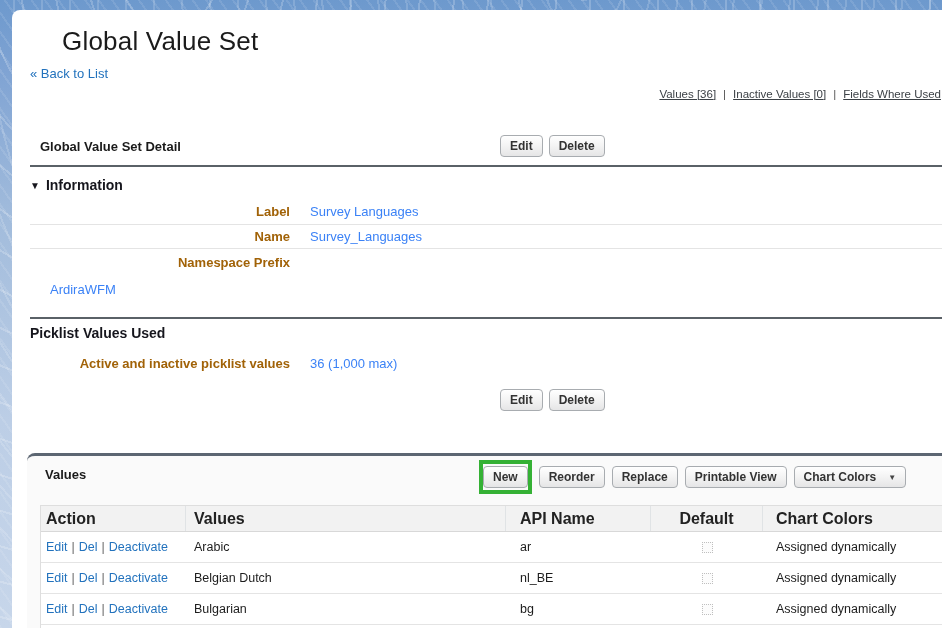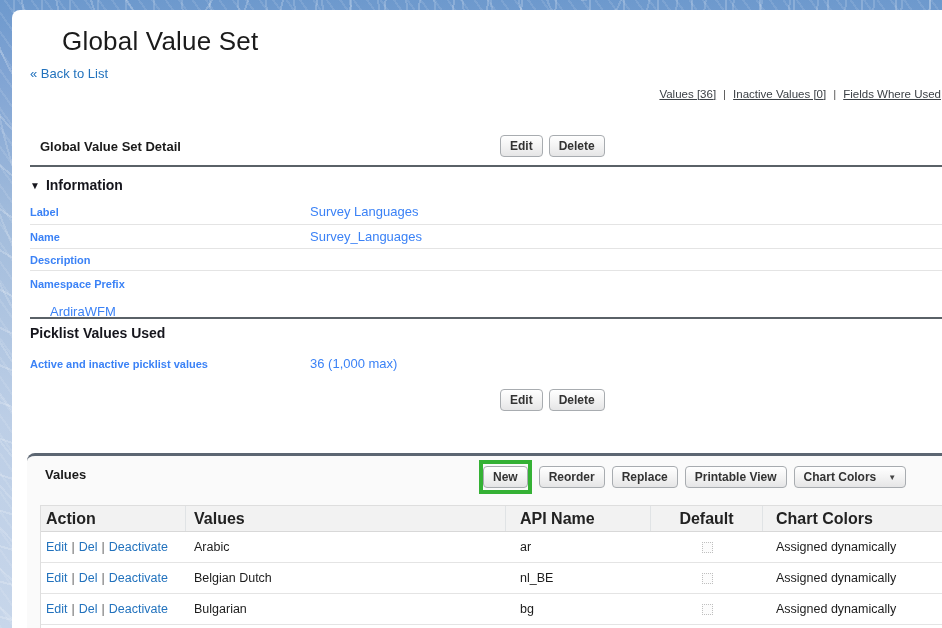--- a/index.html
+++ b/index.html
@@ -38,21 +38,21 @@
   }
   .divider { position:absolute; left:18px; right:0; height:2px; background:#5a6167; }
   .divider.d1 { top:155px; }
   .divider.d2 { top:307px; }
   
   .info-header { position:absolute; left:18px; top:167px; font-size:14px; font-weight:bold; color:#16161d; }
   .tri-icon { display:inline-block; font-size:10px; color:#16161d; margin-right:6px; vertical-align:1px; cursor:pointer; }
   .info-rows { position:absolute; left:18px; right:0; top:189px; }
   .info-row { display:flex; }
   .info-row.b { border-bottom:1px solid #e4e4e4; }
-  .f-label { width:260px; font-size:11px; font-weight:bold; color:#3b82f6; padding-right:0; }
+  .f-label { width:260px; text-align:right; font-size:13px; font-weight:bold; color:#a16207; padding-right:0; }
   .f-value { padding-left:20px; font-size:13px; color:#3b82f6; }
   .r1 { height:26px; line-height:26px; }
   .r2 { height:24px; line-height:24px; }
   .r3 { height:22px; line-height:22px; }
   .r4 { height:27px; line-height:27px;flex-direction:column; }
   
   .picklist-title { position:absolute; left:18px; top:315px; font-size:14px; font-weight:bold; color:#16161d; }
   .picklist-row { position:absolute; left:18px; top:342px; display:flex; height:24px; line-height:24px; }
   
   .values-box {
@@ -108,24 +108,20 @@
   <div class="info-header"><span class="tri-icon">▼</span><span>Information</span></div>
 
   <div class="info-rows">
     <div class="info-row b r1">
       <div class="f-label r1">Label</div>
       <div class="f-value r1">Survey Languages</div>
     </div>
     <div class="info-row b r2">
       <div class="f-label r2">Name</div>
       <div class="f-value r2">Survey_Languages</div>
-    </div>
-    <div class="info-row b r3">
-      <div class="f-label r3">Description</div>
-      <div class="f-value r3"></div>
     </div>
     <div class="info-row r4">
       <div class="f-label r4">Namespace Prefix</div>
       <div class="f-value r4">ArdiraWFM</div>
     </div>
   </div>
 
   <div class="divider d2"></div>
 
   <div class="picklist-title">Picklist Values Used</div>

